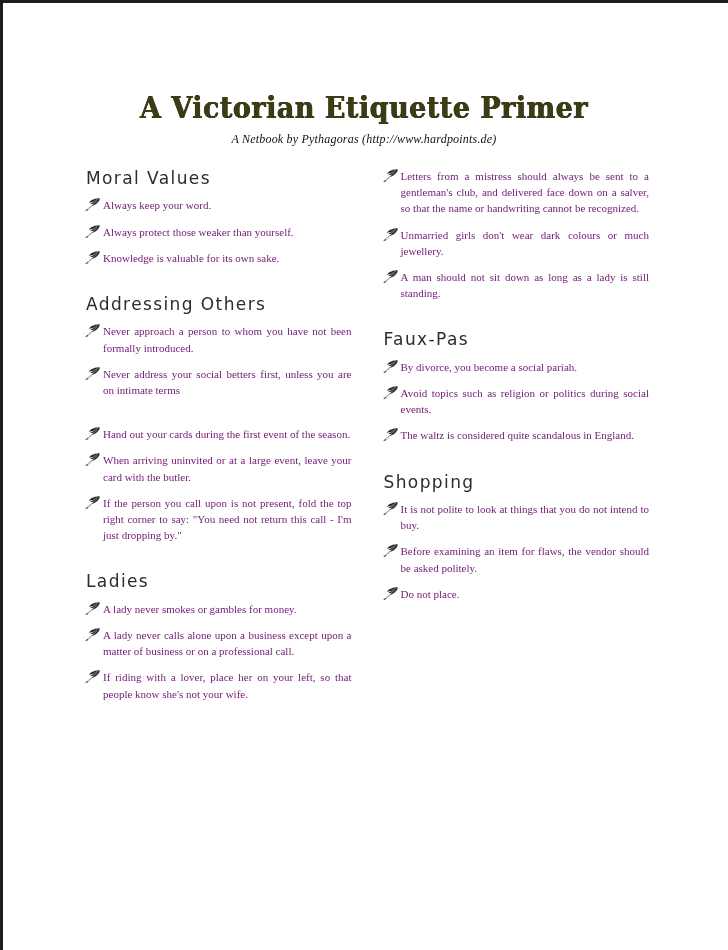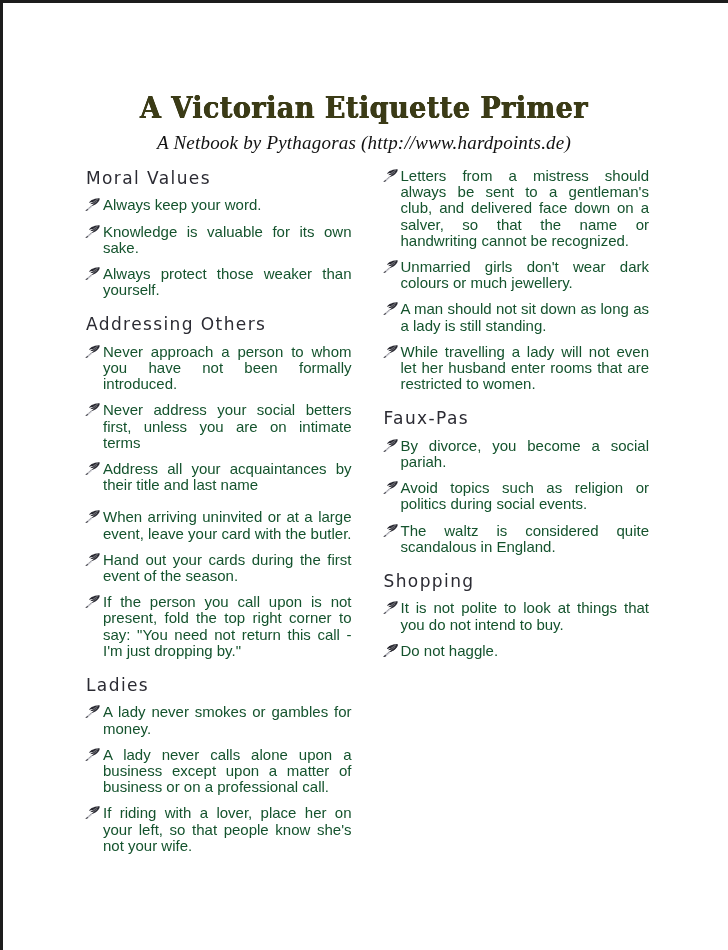--- a/index.html
+++ b/index.html
@@ -56,42 +56,42 @@
     color: #3b3b16;
     line-height: 1.05;
     margin: 0;
     
     text-shadow: 0.4px 0 0 #3b3b16, -0.3px 0 0 #2c2c10;
     font-stretch: condensed;
   }
   .doc-subtitle {
     font-family: "Liberation Serif", "DejaVu Serif", serif;
     font-style: italic;
-    font-size: 19px;
+    font-size: 12px;
     color: #111111;
     margin: 8px 0 0 0;
     letter-spacing: 0.2px;
   }
 
   
   .columns {
     position: absolute;
     top: 168px;
     left: 0;
     width: 649px;
     display: flex;
     align-items: flex-start;
   }
   .column {
     width: 270px;
   }
   .column.left  { margin-left: 84px; }
   .column.right { margin-left: 30px; }
 
-  .section + .section { margin-top: 16px; }
+  .section + .section { margin-top: 28px; }
   .section.first { margin-top: 0; }
 
   .section-title {
     font-family: "DejaVu Sans", "Liberation Sans", sans-serif;
     font-weight: 400;
     font-size: 17px;
     color: #2b2b33;
     letter-spacing: 1.4px;
     margin: 0 0 9px 2px;
     line-height: 1.2;
@@ -100,26 +100,26 @@
 
   .rules {
     list-style: none;
     margin: 0;
     padding: 0;
   }
   .rule {
     position: relative;
     padding-left: 19px;
     margin-bottom: 10px;
-    font-family: Liberation Sans, sans-serif;
-    font-size: 15px;
+    font-family: Liberation Serif, serif;
+    font-size: 11px;
     line-height: 16.2px;
     text-align: justify;
     text-justify: inter-word;
-    color: #14532d;
+    color: #701a75;
     hyphens: manual;
   }
   .rule:last-child { margin-bottom: 0; }
 
   .quill-icon {
     position: absolute;
     left: 0;
     top: 0px;
     width: 17px;
     height: 15px;
@@ -152,29 +152,29 @@
                   <path d="M9.2 5.0 C10.9 4.2 12.7 3.0 13.9 1.9" stroke="#f2f2f4" stroke-width="0.55" fill="none" opacity="0.75"></path>
                   <path d="M8.6 7.0 C10.3 6.2 12.0 5.1 13.2 4.0" stroke="#f2f2f4" stroke-width="0.5" fill="none" opacity="0.6"></path>
                 </svg></span><span>Always keep your word.</span></li>
             <li class="rule"><span class="quill-icon"><svg viewBox="0 0 17 15" xmlns="http://www.w3.org/2000/svg">
                   <path d="M15.6 1.2 C13.2 0.9 10.0 1.6 7.6 3.1 C6.2 4.0 5.3 5.0 4.9 5.9 C6.4 5.2 8.1 4.8 9.6 4.9 C8.2 5.5 6.9 6.3 6.0 7.2 C7.3 6.9 8.6 6.9 9.6 7.2 C8.6 7.7 7.8 8.3 7.2 9.0 C9.9 8.6 13.2 6.6 14.8 4.2 C15.5 3.1 15.8 2.0 15.6 1.2 Z" fill="#2b2b33"></path>
                   <path d="M7.3 8.6 L2.2 12.9 L1.2 13.9 L2.4 13.2 L7.9 9.6 Z" fill="#6e6e78"></path>
                   <path d="M7.5 8.8 L3.4 12.2 L4.3 13.1 L8.2 9.8 Z" fill="#c9c9d0"></path>
                   <path d="M1.5 13.6 L3.5 12.1 L4.4 13.0 L2.0 14.1 Z" fill="#3a3a42"></path>
                   <path d="M9.2 5.0 C10.9 4.2 12.7 3.0 13.9 1.9" stroke="#f2f2f4" stroke-width="0.55" fill="none" opacity="0.75"></path>
                   <path d="M8.6 7.0 C10.3 6.2 12.0 5.1 13.2 4.0" stroke="#f2f2f4" stroke-width="0.5" fill="none" opacity="0.6"></path>
+                </svg></span><span>Always protect those weaker than yourself.</span></li>
+            <li class="rule"><span class="quill-icon"><svg viewBox="0 0 17 15" xmlns="http://www.w3.org/2000/svg">
+                  <path d="M15.6 1.2 C13.2 0.9 10.0 1.6 7.6 3.1 C6.2 4.0 5.3 5.0 4.9 5.9 C6.4 5.2 8.1 4.8 9.6 4.9 C8.2 5.5 6.9 6.3 6.0 7.2 C7.3 6.9 8.6 6.9 9.6 7.2 C8.6 7.7 7.8 8.3 7.2 9.0 C9.9 8.6 13.2 6.6 14.8 4.2 C15.5 3.1 15.8 2.0 15.6 1.2 Z" fill="#2b2b33"></path>
+                  <path d="M7.3 8.6 L2.2 12.9 L1.2 13.9 L2.4 13.2 L7.9 9.6 Z" fill="#6e6e78"></path>
+                  <path d="M7.5 8.8 L3.4 12.2 L4.3 13.1 L8.2 9.8 Z" fill="#c9c9d0"></path>
+                  <path d="M1.5 13.6 L3.5 12.1 L4.4 13.0 L2.0 14.1 Z" fill="#3a3a42"></path>
+                  <path d="M9.2 5.0 C10.9 4.2 12.7 3.0 13.9 1.9" stroke="#f2f2f4" stroke-width="0.55" fill="none" opacity="0.75"></path>
+                  <path d="M8.6 7.0 C10.3 6.2 12.0 5.1 13.2 4.0" stroke="#f2f2f4" stroke-width="0.5" fill="none" opacity="0.6"></path>
                 </svg></span><span>Knowledge is valuable for its own sake.</span></li>
-            <li class="rule"><span class="quill-icon"><svg viewBox="0 0 17 15" xmlns="http://www.w3.org/2000/svg">
-                  <path d="M15.6 1.2 C13.2 0.9 10.0 1.6 7.6 3.1 C6.2 4.0 5.3 5.0 4.9 5.9 C6.4 5.2 8.1 4.8 9.6 4.9 C8.2 5.5 6.9 6.3 6.0 7.2 C7.3 6.9 8.6 6.9 9.6 7.2 C8.6 7.7 7.8 8.3 7.2 9.0 C9.9 8.6 13.2 6.6 14.8 4.2 C15.5 3.1 15.8 2.0 15.6 1.2 Z" fill="#2b2b33"></path>
-                  <path d="M7.3 8.6 L2.2 12.9 L1.2 13.9 L2.4 13.2 L7.9 9.6 Z" fill="#6e6e78"></path>
-                  <path d="M7.5 8.8 L3.4 12.2 L4.3 13.1 L8.2 9.8 Z" fill="#c9c9d0"></path>
-                  <path d="M1.5 13.6 L3.5 12.1 L4.4 13.0 L2.0 14.1 Z" fill="#3a3a42"></path>
-                  <path d="M9.2 5.0 C10.9 4.2 12.7 3.0 13.9 1.9" stroke="#f2f2f4" stroke-width="0.55" fill="none" opacity="0.75"></path>
-                  <path d="M8.6 7.0 C10.3 6.2 12.0 5.1 13.2 4.0" stroke="#f2f2f4" stroke-width="0.5" fill="none" opacity="0.6"></path>
-                </svg></span><span>Always protect those weaker than yourself.</span></li>
           </ul>
         </div>
         <div class="section">
           <h2 class="section-title">Addressing Others</h2>
           <ul class="rules">
             <li class="rule"><span class="quill-icon"><svg viewBox="0 0 17 15" xmlns="http://www.w3.org/2000/svg">
                   <path d="M15.6 1.2 C13.2 0.9 10.0 1.6 7.6 3.1 C6.2 4.0 5.3 5.0 4.9 5.9 C6.4 5.2 8.1 4.8 9.6 4.9 C8.2 5.5 6.9 6.3 6.0 7.2 C7.3 6.9 8.6 6.9 9.6 7.2 C8.6 7.7 7.8 8.3 7.2 9.0 C9.9 8.6 13.2 6.6 14.8 4.2 C15.5 3.1 15.8 2.0 15.6 1.2 Z" fill="#2b2b33"></path>
                   <path d="M7.3 8.6 L2.2 12.9 L1.2 13.9 L2.4 13.2 L7.9 9.6 Z" fill="#6e6e78"></path>
                   <path d="M7.5 8.8 L3.4 12.2 L4.3 13.1 L8.2 9.8 Z" fill="#c9c9d0"></path>
                   <path d="M1.5 13.6 L3.5 12.1 L4.4 13.0 L2.0 14.1 Z" fill="#3a3a42"></path>
@@ -182,48 +182,40 @@
                   <path d="M8.6 7.0 C10.3 6.2 12.0 5.1 13.2 4.0" stroke="#f2f2f4" stroke-width="0.5" fill="none" opacity="0.6"></path>
                 </svg></span><span>Never approach a person to whom you have not been formally introduced.</span></li>
             <li class="rule"><span class="quill-icon"><svg viewBox="0 0 17 15" xmlns="http://www.w3.org/2000/svg">
                   <path d="M15.6 1.2 C13.2 0.9 10.0 1.6 7.6 3.1 C6.2 4.0 5.3 5.0 4.9 5.9 C6.4 5.2 8.1 4.8 9.6 4.9 C8.2 5.5 6.9 6.3 6.0 7.2 C7.3 6.9 8.6 6.9 9.6 7.2 C8.6 7.7 7.8 8.3 7.2 9.0 C9.9 8.6 13.2 6.6 14.8 4.2 C15.5 3.1 15.8 2.0 15.6 1.2 Z" fill="#2b2b33"></path>
                   <path d="M7.3 8.6 L2.2 12.9 L1.2 13.9 L2.4 13.2 L7.9 9.6 Z" fill="#6e6e78"></path>
                   <path d="M7.5 8.8 L3.4 12.2 L4.3 13.1 L8.2 9.8 Z" fill="#c9c9d0"></path>
                   <path d="M1.5 13.6 L3.5 12.1 L4.4 13.0 L2.0 14.1 Z" fill="#3a3a42"></path>
                   <path d="M9.2 5.0 C10.9 4.2 12.7 3.0 13.9 1.9" stroke="#f2f2f4" stroke-width="0.55" fill="none" opacity="0.75"></path>
                   <path d="M8.6 7.0 C10.3 6.2 12.0 5.1 13.2 4.0" stroke="#f2f2f4" stroke-width="0.5" fill="none" opacity="0.6"></path>
                 </svg></span><span>Never address your social betters first, unless you are on intimate terms</span></li>
-            <li class="rule"><span class="quill-icon"><svg viewBox="0 0 17 15" xmlns="http://www.w3.org/2000/svg">
-                  <path d="M15.6 1.2 C13.2 0.9 10.0 1.6 7.6 3.1 C6.2 4.0 5.3 5.0 4.9 5.9 C6.4 5.2 8.1 4.8 9.6 4.9 C8.2 5.5 6.9 6.3 6.0 7.2 C7.3 6.9 8.6 6.9 9.6 7.2 C8.6 7.7 7.8 8.3 7.2 9.0 C9.9 8.6 13.2 6.6 14.8 4.2 C15.5 3.1 15.8 2.0 15.6 1.2 Z" fill="#2b2b33"></path>
-                  <path d="M7.3 8.6 L2.2 12.9 L1.2 13.9 L2.4 13.2 L7.9 9.6 Z" fill="#6e6e78"></path>
-                  <path d="M7.5 8.8 L3.4 12.2 L4.3 13.1 L8.2 9.8 Z" fill="#c9c9d0"></path>
-                  <path d="M1.5 13.6 L3.5 12.1 L4.4 13.0 L2.0 14.1 Z" fill="#3a3a42"></path>
-                  <path d="M9.2 5.0 C10.9 4.2 12.7 3.0 13.9 1.9" stroke="#f2f2f4" stroke-width="0.55" fill="none" opacity="0.75"></path>
-                  <path d="M8.6 7.0 C10.3 6.2 12.0 5.1 13.2 4.0" stroke="#f2f2f4" stroke-width="0.5" fill="none" opacity="0.6"></path>
-                </svg></span><span>Address all your acquaintances by their title and last name</span></li>
-          </ul>
-        </div>
-        <div class="section">
-          <ul class="rules">
+          </ul>
+        </div>
+        <div class="section">
+          <ul class="rules">
+            <li class="rule"><span class="quill-icon"><svg viewBox="0 0 17 15" xmlns="http://www.w3.org/2000/svg">
+                  <path d="M15.6 1.2 C13.2 0.9 10.0 1.6 7.6 3.1 C6.2 4.0 5.3 5.0 4.9 5.9 C6.4 5.2 8.1 4.8 9.6 4.9 C8.2 5.5 6.9 6.3 6.0 7.2 C7.3 6.9 8.6 6.9 9.6 7.2 C8.6 7.7 7.8 8.3 7.2 9.0 C9.9 8.6 13.2 6.6 14.8 4.2 C15.5 3.1 15.8 2.0 15.6 1.2 Z" fill="#2b2b33"></path>
+                  <path d="M7.3 8.6 L2.2 12.9 L1.2 13.9 L2.4 13.2 L7.9 9.6 Z" fill="#6e6e78"></path>
+                  <path d="M7.5 8.8 L3.4 12.2 L4.3 13.1 L8.2 9.8 Z" fill="#c9c9d0"></path>
+                  <path d="M1.5 13.6 L3.5 12.1 L4.4 13.0 L2.0 14.1 Z" fill="#3a3a42"></path>
+                  <path d="M9.2 5.0 C10.9 4.2 12.7 3.0 13.9 1.9" stroke="#f2f2f4" stroke-width="0.55" fill="none" opacity="0.75"></path>
+                  <path d="M8.6 7.0 C10.3 6.2 12.0 5.1 13.2 4.0" stroke="#f2f2f4" stroke-width="0.5" fill="none" opacity="0.6"></path>
+                </svg></span><span>Hand out your cards during the first event of the season.</span></li>
             <li class="rule"><span class="quill-icon"><svg viewBox="0 0 17 15" xmlns="http://www.w3.org/2000/svg">
                   <path d="M15.6 1.2 C13.2 0.9 10.0 1.6 7.6 3.1 C6.2 4.0 5.3 5.0 4.9 5.9 C6.4 5.2 8.1 4.8 9.6 4.9 C8.2 5.5 6.9 6.3 6.0 7.2 C7.3 6.9 8.6 6.9 9.6 7.2 C8.6 7.7 7.8 8.3 7.2 9.0 C9.9 8.6 13.2 6.6 14.8 4.2 C15.5 3.1 15.8 2.0 15.6 1.2 Z" fill="#2b2b33"></path>
                   <path d="M7.3 8.6 L2.2 12.9 L1.2 13.9 L2.4 13.2 L7.9 9.6 Z" fill="#6e6e78"></path>
                   <path d="M7.5 8.8 L3.4 12.2 L4.3 13.1 L8.2 9.8 Z" fill="#c9c9d0"></path>
                   <path d="M1.5 13.6 L3.5 12.1 L4.4 13.0 L2.0 14.1 Z" fill="#3a3a42"></path>
                   <path d="M9.2 5.0 C10.9 4.2 12.7 3.0 13.9 1.9" stroke="#f2f2f4" stroke-width="0.55" fill="none" opacity="0.75"></path>
                   <path d="M8.6 7.0 C10.3 6.2 12.0 5.1 13.2 4.0" stroke="#f2f2f4" stroke-width="0.5" fill="none" opacity="0.6"></path>
                 </svg></span><span>When arriving uninvited or at a large event, leave your card with the butler.</span></li>
-            <li class="rule"><span class="quill-icon"><svg viewBox="0 0 17 15" xmlns="http://www.w3.org/2000/svg">
-                  <path d="M15.6 1.2 C13.2 0.9 10.0 1.6 7.6 3.1 C6.2 4.0 5.3 5.0 4.9 5.9 C6.4 5.2 8.1 4.8 9.6 4.9 C8.2 5.5 6.9 6.3 6.0 7.2 C7.3 6.9 8.6 6.9 9.6 7.2 C8.6 7.7 7.8 8.3 7.2 9.0 C9.9 8.6 13.2 6.6 14.8 4.2 C15.5 3.1 15.8 2.0 15.6 1.2 Z" fill="#2b2b33"></path>
-                  <path d="M7.3 8.6 L2.2 12.9 L1.2 13.9 L2.4 13.2 L7.9 9.6 Z" fill="#6e6e78"></path>
-                  <path d="M7.5 8.8 L3.4 12.2 L4.3 13.1 L8.2 9.8 Z" fill="#c9c9d0"></path>
-                  <path d="M1.5 13.6 L3.5 12.1 L4.4 13.0 L2.0 14.1 Z" fill="#3a3a42"></path>
-                  <path d="M9.2 5.0 C10.9 4.2 12.7 3.0 13.9 1.9" stroke="#f2f2f4" stroke-width="0.55" fill="none" opacity="0.75"></path>
-                  <path d="M8.6 7.0 C10.3 6.2 12.0 5.1 13.2 4.0" stroke="#f2f2f4" stroke-width="0.5" fill="none" opacity="0.6"></path>
-                </svg></span><span>Hand out your cards during the first event of the season.</span></li>
             <li class="rule"><span class="quill-icon"><svg viewBox="0 0 17 15" xmlns="http://www.w3.org/2000/svg">
                   <path d="M15.6 1.2 C13.2 0.9 10.0 1.6 7.6 3.1 C6.2 4.0 5.3 5.0 4.9 5.9 C6.4 5.2 8.1 4.8 9.6 4.9 C8.2 5.5 6.9 6.3 6.0 7.2 C7.3 6.9 8.6 6.9 9.6 7.2 C8.6 7.7 7.8 8.3 7.2 9.0 C9.9 8.6 13.2 6.6 14.8 4.2 C15.5 3.1 15.8 2.0 15.6 1.2 Z" fill="#2b2b33"></path>
                   <path d="M7.3 8.6 L2.2 12.9 L1.2 13.9 L2.4 13.2 L7.9 9.6 Z" fill="#6e6e78"></path>
                   <path d="M7.5 8.8 L3.4 12.2 L4.3 13.1 L8.2 9.8 Z" fill="#c9c9d0"></path>
                   <path d="M1.5 13.6 L3.5 12.1 L4.4 13.0 L2.0 14.1 Z" fill="#3a3a42"></path>
                   <path d="M9.2 5.0 C10.9 4.2 12.7 3.0 13.9 1.9" stroke="#f2f2f4" stroke-width="0.55" fill="none" opacity="0.75"></path>
                   <path d="M8.6 7.0 C10.3 6.2 12.0 5.1 13.2 4.0" stroke="#f2f2f4" stroke-width="0.5" fill="none" opacity="0.6"></path>
                 </svg></span><span>If the person you call upon is not present, fold the top right corner to say: "You need not return this call - I'm just dropping by."</span></li>
           </ul>
         </div>
@@ -277,28 +269,20 @@
                   <path d="M8.6 7.0 C10.3 6.2 12.0 5.1 13.2 4.0" stroke="#f2f2f4" stroke-width="0.5" fill="none" opacity="0.6"></path>
                 </svg></span><span>Unmarried girls don't wear dark colours or much jewellery.</span></li>
             <li class="rule"><span class="quill-icon"><svg viewBox="0 0 17 15" xmlns="http://www.w3.org/2000/svg">
                   <path d="M15.6 1.2 C13.2 0.9 10.0 1.6 7.6 3.1 C6.2 4.0 5.3 5.0 4.9 5.9 C6.4 5.2 8.1 4.8 9.6 4.9 C8.2 5.5 6.9 6.3 6.0 7.2 C7.3 6.9 8.6 6.9 9.6 7.2 C8.6 7.7 7.8 8.3 7.2 9.0 C9.9 8.6 13.2 6.6 14.8 4.2 C15.5 3.1 15.8 2.0 15.6 1.2 Z" fill="#2b2b33"></path>
                   <path d="M7.3 8.6 L2.2 12.9 L1.2 13.9 L2.4 13.2 L7.9 9.6 Z" fill="#6e6e78"></path>
                   <path d="M7.5 8.8 L3.4 12.2 L4.3 13.1 L8.2 9.8 Z" fill="#c9c9d0"></path>
                   <path d="M1.5 13.6 L3.5 12.1 L4.4 13.0 L2.0 14.1 Z" fill="#3a3a42"></path>
                   <path d="M9.2 5.0 C10.9 4.2 12.7 3.0 13.9 1.9" stroke="#f2f2f4" stroke-width="0.55" fill="none" opacity="0.75"></path>
                   <path d="M8.6 7.0 C10.3 6.2 12.0 5.1 13.2 4.0" stroke="#f2f2f4" stroke-width="0.5" fill="none" opacity="0.6"></path>
                 </svg></span><span>A man should not sit down as long as a lady is still standing.</span></li>
-            <li class="rule"><span class="quill-icon"><svg viewBox="0 0 17 15" xmlns="http://www.w3.org/2000/svg">
-                  <path d="M15.6 1.2 C13.2 0.9 10.0 1.6 7.6 3.1 C6.2 4.0 5.3 5.0 4.9 5.9 C6.4 5.2 8.1 4.8 9.6 4.9 C8.2 5.5 6.9 6.3 6.0 7.2 C7.3 6.9 8.6 6.9 9.6 7.2 C8.6 7.7 7.8 8.3 7.2 9.0 C9.9 8.6 13.2 6.6 14.8 4.2 C15.5 3.1 15.8 2.0 15.6 1.2 Z" fill="#2b2b33"></path>
-                  <path d="M7.3 8.6 L2.2 12.9 L1.2 13.9 L2.4 13.2 L7.9 9.6 Z" fill="#6e6e78"></path>
-                  <path d="M7.5 8.8 L3.4 12.2 L4.3 13.1 L8.2 9.8 Z" fill="#c9c9d0"></path>
-                  <path d="M1.5 13.6 L3.5 12.1 L4.4 13.0 L2.0 14.1 Z" fill="#3a3a42"></path>
-                  <path d="M9.2 5.0 C10.9 4.2 12.7 3.0 13.9 1.9" stroke="#f2f2f4" stroke-width="0.55" fill="none" opacity="0.75"></path>
-                  <path d="M8.6 7.0 C10.3 6.2 12.0 5.1 13.2 4.0" stroke="#f2f2f4" stroke-width="0.5" fill="none" opacity="0.6"></path>
-                </svg></span><span>While travelling a lady will not even let her husband enter rooms that are restricted to women.</span></li>
           </ul>
         </div>
         <div class="section">
           <h2 class="section-title">Faux-Pas</h2>
           <ul class="rules">
             <li class="rule"><span class="quill-icon"><svg viewBox="0 0 17 15" xmlns="http://www.w3.org/2000/svg">
                   <path d="M15.6 1.2 C13.2 0.9 10.0 1.6 7.6 3.1 C6.2 4.0 5.3 5.0 4.9 5.9 C6.4 5.2 8.1 4.8 9.6 4.9 C8.2 5.5 6.9 6.3 6.0 7.2 C7.3 6.9 8.6 6.9 9.6 7.2 C8.6 7.7 7.8 8.3 7.2 9.0 C9.9 8.6 13.2 6.6 14.8 4.2 C15.5 3.1 15.8 2.0 15.6 1.2 Z" fill="#2b2b33"></path>
                   <path d="M7.3 8.6 L2.2 12.9 L1.2 13.9 L2.4 13.2 L7.9 9.6 Z" fill="#6e6e78"></path>
                   <path d="M7.5 8.8 L3.4 12.2 L4.3 13.1 L8.2 9.8 Z" fill="#c9c9d0"></path>
                   <path d="M1.5 13.6 L3.5 12.1 L4.4 13.0 L2.0 14.1 Z" fill="#3a3a42"></path>
@@ -334,27 +318,27 @@
                   <path d="M9.2 5.0 C10.9 4.2 12.7 3.0 13.9 1.9" stroke="#f2f2f4" stroke-width="0.55" fill="none" opacity="0.75"></path>
                   <path d="M8.6 7.0 C10.3 6.2 12.0 5.1 13.2 4.0" stroke="#f2f2f4" stroke-width="0.5" fill="none" opacity="0.6"></path>
                 </svg></span><span>It is not polite to look at things that you do not intend to buy.</span></li>
             <li class="rule"><span class="quill-icon"><svg viewBox="0 0 17 15" xmlns="http://www.w3.org/2000/svg">
                   <path d="M15.6 1.2 C13.2 0.9 10.0 1.6 7.6 3.1 C6.2 4.0 5.3 5.0 4.9 5.9 C6.4 5.2 8.1 4.8 9.6 4.9 C8.2 5.5 6.9 6.3 6.0 7.2 C7.3 6.9 8.6 6.9 9.6 7.2 C8.6 7.7 7.8 8.3 7.2 9.0 C9.9 8.6 13.2 6.6 14.8 4.2 C15.5 3.1 15.8 2.0 15.6 1.2 Z" fill="#2b2b33"></path>
                   <path d="M7.3 8.6 L2.2 12.9 L1.2 13.9 L2.4 13.2 L7.9 9.6 Z" fill="#6e6e78"></path>
                   <path d="M7.5 8.8 L3.4 12.2 L4.3 13.1 L8.2 9.8 Z" fill="#c9c9d0"></path>
                   <path d="M1.5 13.6 L3.5 12.1 L4.4 13.0 L2.0 14.1 Z" fill="#3a3a42"></path>
                   <path d="M9.2 5.0 C10.9 4.2 12.7 3.0 13.9 1.9" stroke="#f2f2f4" stroke-width="0.55" fill="none" opacity="0.75"></path>
                   <path d="M8.6 7.0 C10.3 6.2 12.0 5.1 13.2 4.0" stroke="#f2f2f4" stroke-width="0.5" fill="none" opacity="0.6"></path>
-                </svg></span></li>
-            <li class="rule"><span class="quill-icon"><svg viewBox="0 0 17 15" xmlns="http://www.w3.org/2000/svg">
-                  <path d="M15.6 1.2 C13.2 0.9 10.0 1.6 7.6 3.1 C6.2 4.0 5.3 5.0 4.9 5.9 C6.4 5.2 8.1 4.8 9.6 4.9 C8.2 5.5 6.9 6.3 6.0 7.2 C7.3 6.9 8.6 6.9 9.6 7.2 C8.6 7.7 7.8 8.3 7.2 9.0 C9.9 8.6 13.2 6.6 14.8 4.2 C15.5 3.1 15.8 2.0 15.6 1.2 Z" fill="#2b2b33"></path>
-                  <path d="M7.3 8.6 L2.2 12.9 L1.2 13.9 L2.4 13.2 L7.9 9.6 Z" fill="#6e6e78"></path>
-                  <path d="M7.5 8.8 L3.4 12.2 L4.3 13.1 L8.2 9.8 Z" fill="#c9c9d0"></path>
-                  <path d="M1.5 13.6 L3.5 12.1 L4.4 13.0 L2.0 14.1 Z" fill="#3a3a42"></path>
-                  <path d="M9.2 5.0 C10.9 4.2 12.7 3.0 13.9 1.9" stroke="#f2f2f4" stroke-width="0.55" fill="none" opacity="0.75"></path>
-                  <path d="M8.6 7.0 C10.3 6.2 12.0 5.1 13.2 4.0" stroke="#f2f2f4" stroke-width="0.5" fill="none" opacity="0.6"></path>
-                </svg></span><span>Do not haggle.</span></li>
+                </svg></span><span>Before examining an item for flaws, the vendor should be asked politely.</span></li>
+            <li class="rule"><span class="quill-icon"><svg viewBox="0 0 17 15" xmlns="http://www.w3.org/2000/svg">
+                  <path d="M15.6 1.2 C13.2 0.9 10.0 1.6 7.6 3.1 C6.2 4.0 5.3 5.0 4.9 5.9 C6.4 5.2 8.1 4.8 9.6 4.9 C8.2 5.5 6.9 6.3 6.0 7.2 C7.3 6.9 8.6 6.9 9.6 7.2 C8.6 7.7 7.8 8.3 7.2 9.0 C9.9 8.6 13.2 6.6 14.8 4.2 C15.5 3.1 15.8 2.0 15.6 1.2 Z" fill="#2b2b33"></path>
+                  <path d="M7.3 8.6 L2.2 12.9 L1.2 13.9 L2.4 13.2 L7.9 9.6 Z" fill="#6e6e78"></path>
+                  <path d="M7.5 8.8 L3.4 12.2 L4.3 13.1 L8.2 9.8 Z" fill="#c9c9d0"></path>
+                  <path d="M1.5 13.6 L3.5 12.1 L4.4 13.0 L2.0 14.1 Z" fill="#3a3a42"></path>
+                  <path d="M9.2 5.0 C10.9 4.2 12.7 3.0 13.9 1.9" stroke="#f2f2f4" stroke-width="0.55" fill="none" opacity="0.75"></path>
+                  <path d="M8.6 7.0 C10.3 6.2 12.0 5.1 13.2 4.0" stroke="#f2f2f4" stroke-width="0.5" fill="none" opacity="0.6"></path>
+                </svg></span><span>Do not place.</span></li>
           </ul>
         </div>
       </div>
   </div>
 
 </div>
 
 </body></html>

